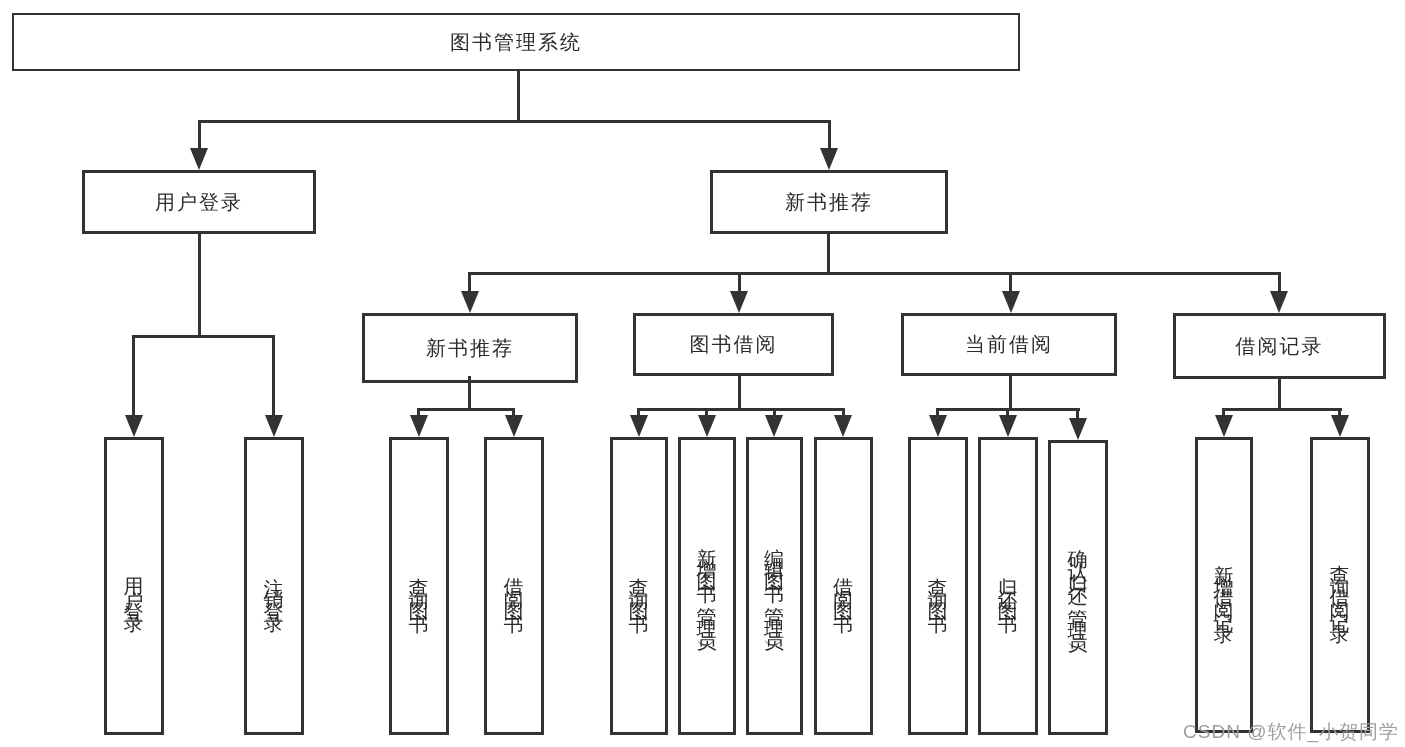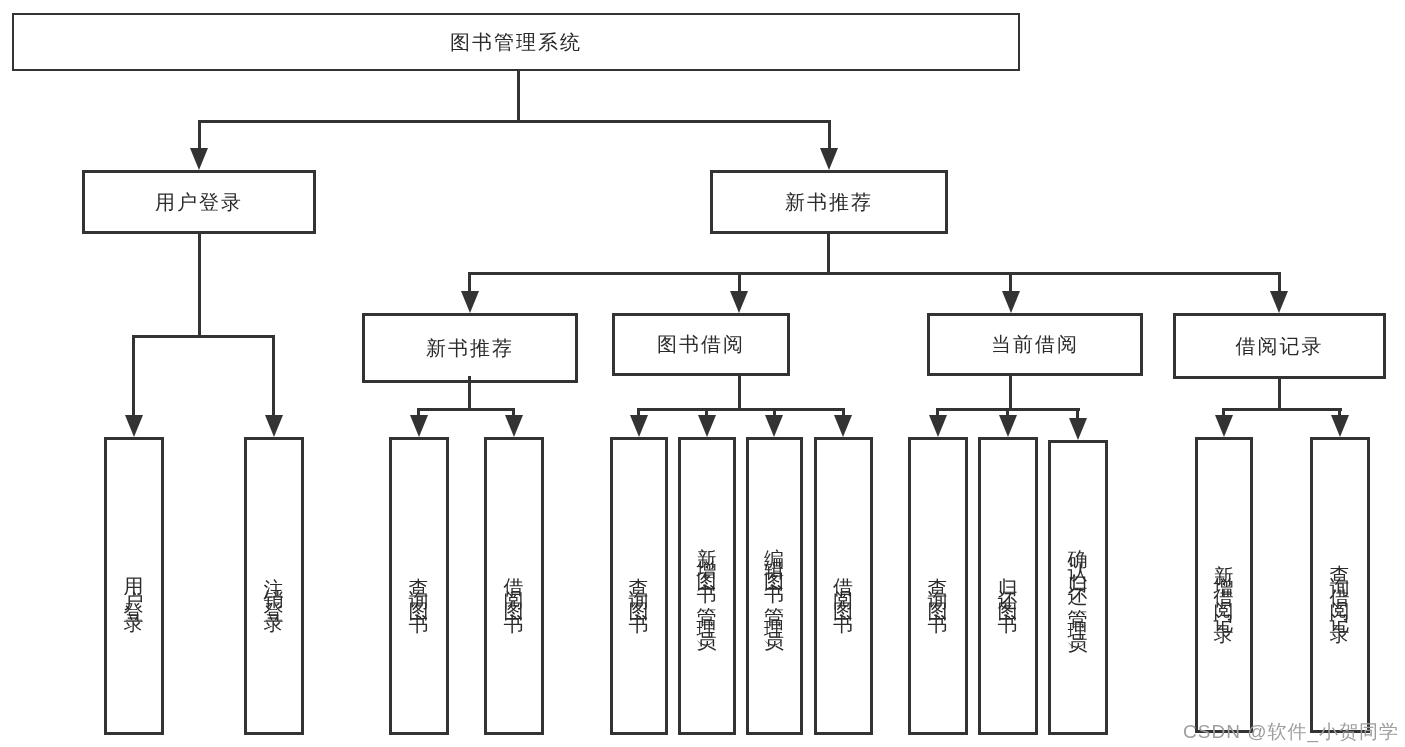--- a/index.html
+++ b/index.html
@@ -75,24 +75,24 @@
 <div class="lv" style="left:738px;top:272px;height:23px"></div>
 <div class="arr" style="left:730px;top:291px"></div>
 <div class="lv" style="left:1009px;top:272px;height:23px"></div>
 <div class="arr" style="left:1002px;top:291px"></div>
 <div class="lv" style="left:1278px;top:272px;height:23px"></div>
 <div class="arr" style="left:1270px;top:291px"></div>
 
 <div class="box hbox" style="left:362px;top:313px;width:216px;height:70px">
   <span>新书推荐</span>
 </div>
-<div class="box hbox" style="left:612px;top:313px;width:178px;height:63px">
+<div class="box hbox" style="left:633px;top:313px;width:201px;height:63px">
   <span>图书借阅</span>
 </div>
-<div class="box hbox" style="left:927px;top:313px;width:216px;height:63px">
+<div class="box hbox" style="left:901px;top:313px;width:216px;height:63px">
   <span>当前借阅</span>
 </div>
 <div class="box hbox" style="left:1173px;top:313px;width:213px;height:66px">
   <span>借阅记录</span>
 </div>
 
 <div class="lv" style="left:468px;top:376px;height:32px"></div>
 <div class="lh" style="left:417px;top:408px;width:98px"></div>
 <div class="lv" style="left:417px;top:408px;height:11px"></div>
 <div class="arr" style="left:410px;top:415px"></div>

